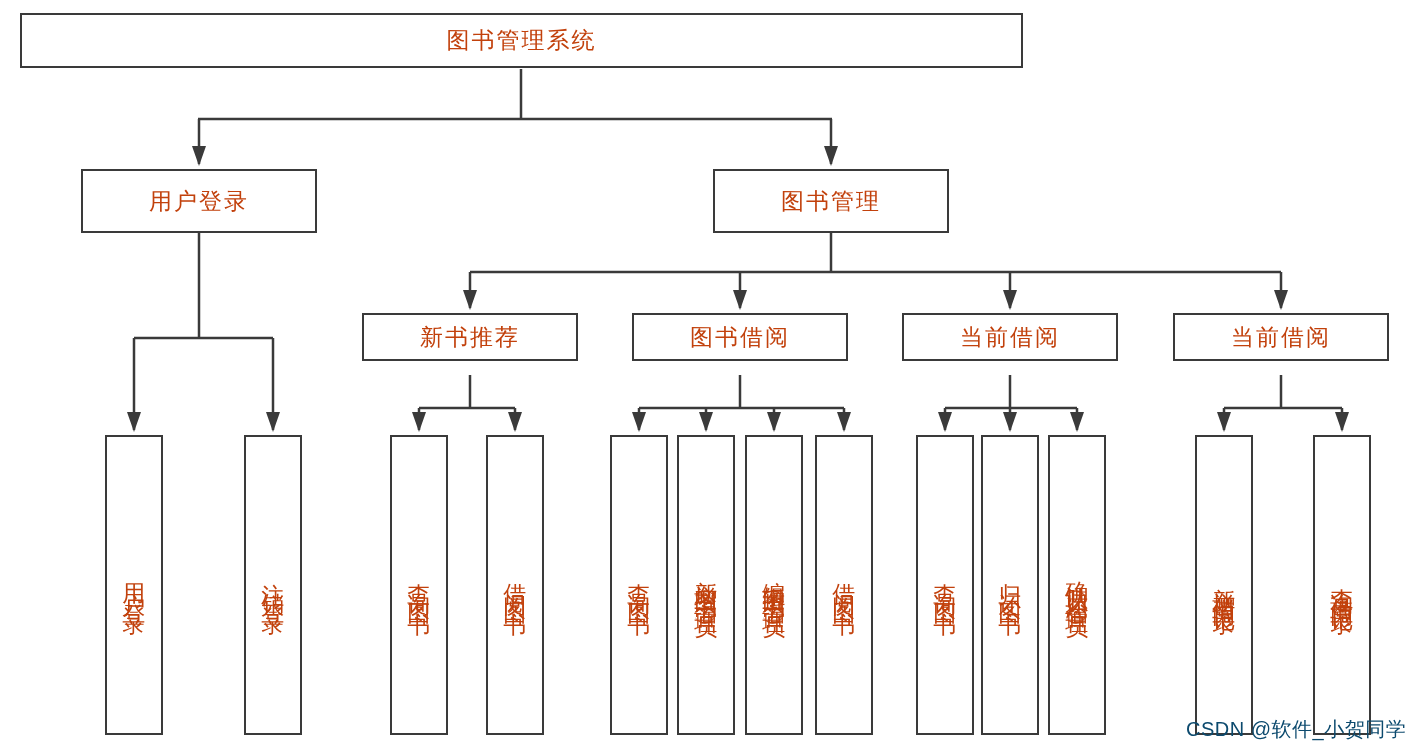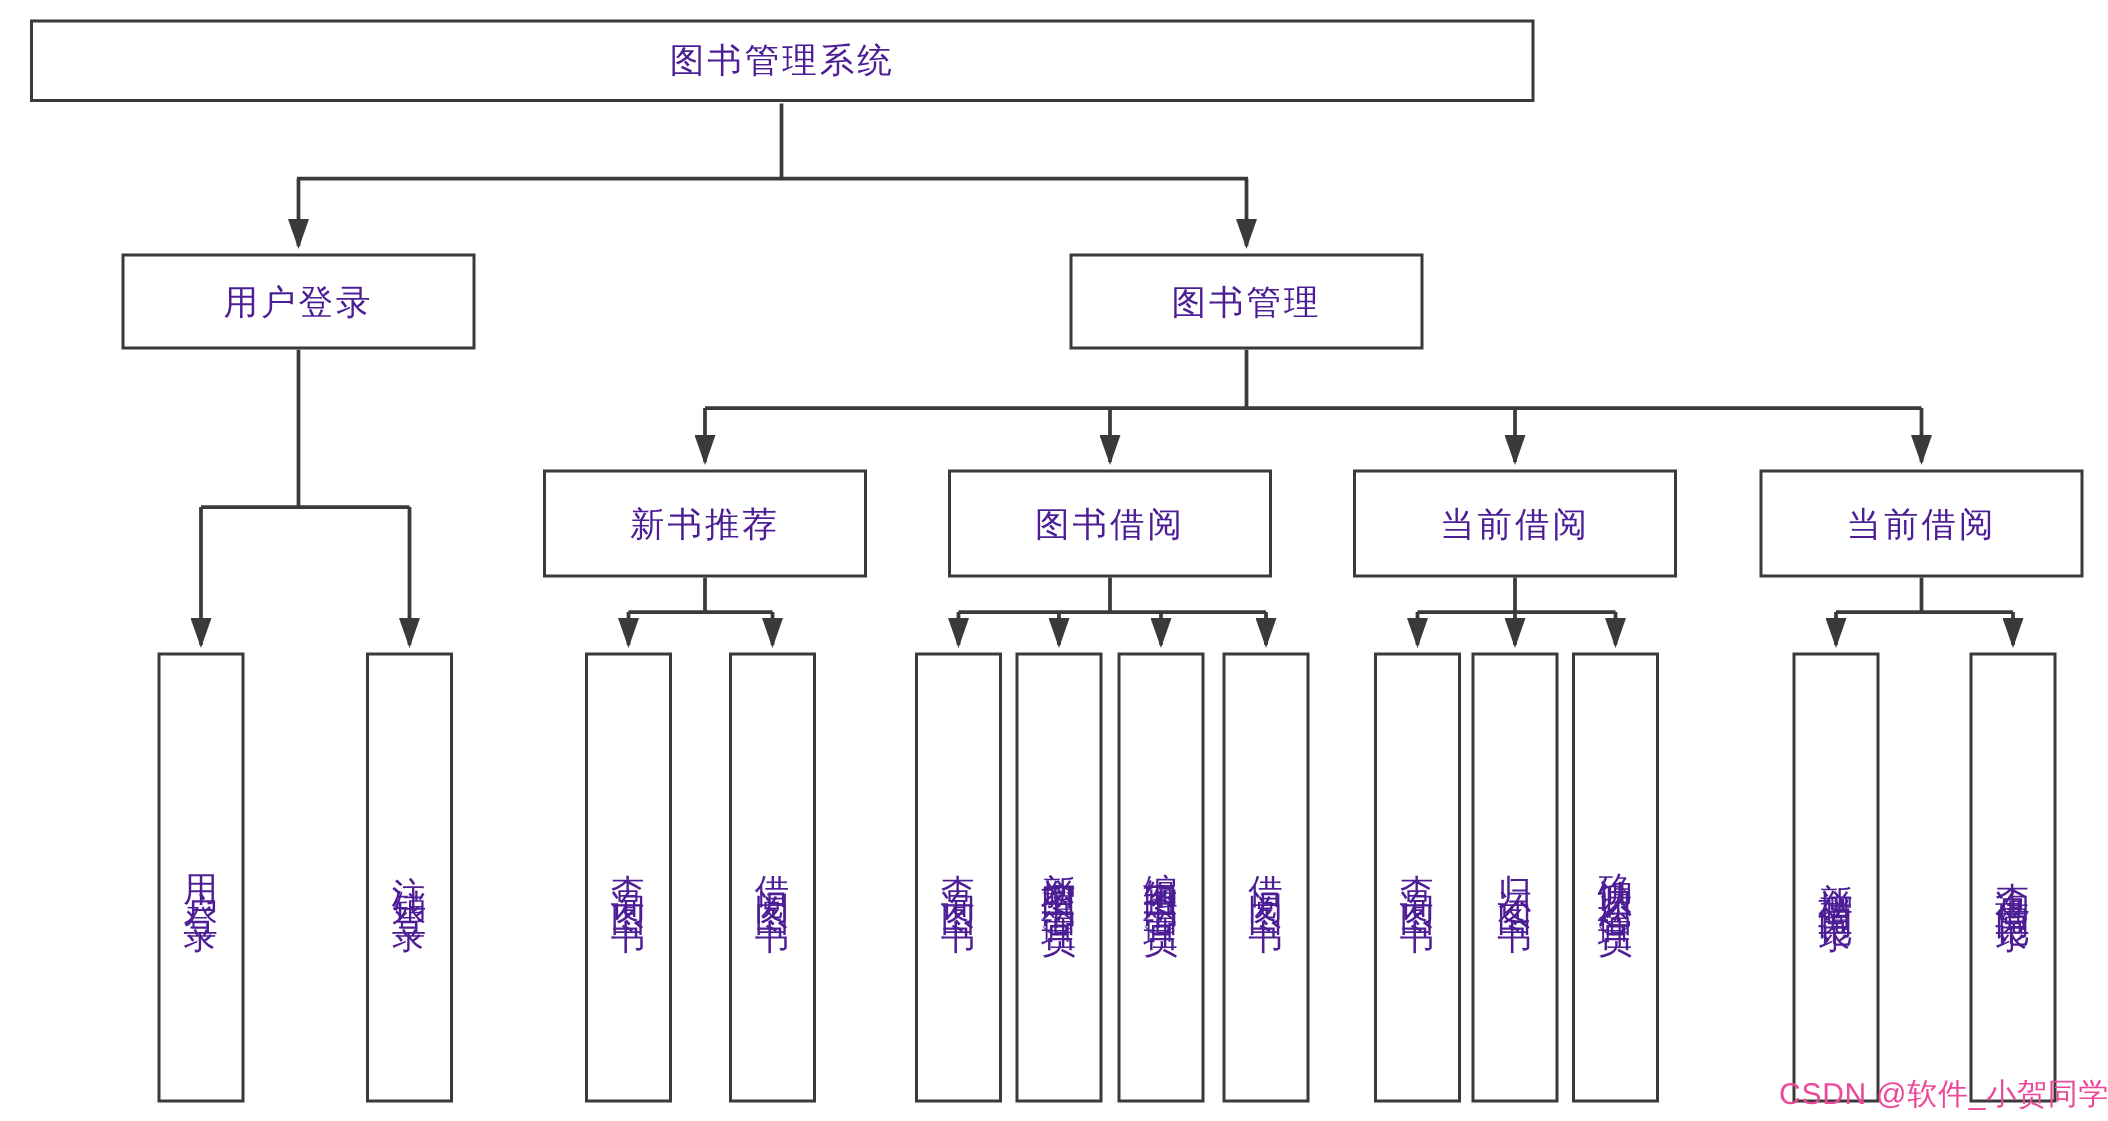--- a/index.html
+++ b/index.html
@@ -24,21 +24,21 @@
     pointer-events: none;
   }
   .node {
     position: absolute;
     box-sizing: border-box;
     background: #ffffff;
     border: 2.5px solid #3a3a3a;
     display: flex;
     align-items: center;
     justify-content: center;
-    color: #4c1d95;
+    color: #c2410c;
   }
   .h-label {
     font-size: 23px;
     letter-spacing: 2px;
     white-space: nowrap;
   }
   .leaf {
     width: 58px;
     top: 435px;
     height: 300px;
@@ -49,27 +49,27 @@
     font-size: 23px;
     letter-spacing: 10px;
     line-height: 1.15;
     white-space: nowrap;
   }
   .v-label.long {
     letter-spacing: 5px;
   }
   .root-box   { left: 20px;  top: 13px;  width: 1003px; height: 55px; }
   .lvl2       { top: 169px; width: 236px; height: 64px; }
-  .lvl3       { top: 313px; width: 216px; height: 72px; }
+  .lvl3       { top: 313px; width: 216px; height: 48px; }
   #watermark {
     position: absolute;
     left: 1186px;
     top: 716px;
     font-size: 20px;
-    color: #ec4899;
+    color: #0c4a6e;
     letter-spacing: 0.5px;
     white-space: nowrap;
   }
 </style>
 </head>
 <body>
 
 <div id="stage">
 
   <svg id="connectors" viewBox="0 0 1405 747" xmlns="http://www.w3.org/2000/svg">

